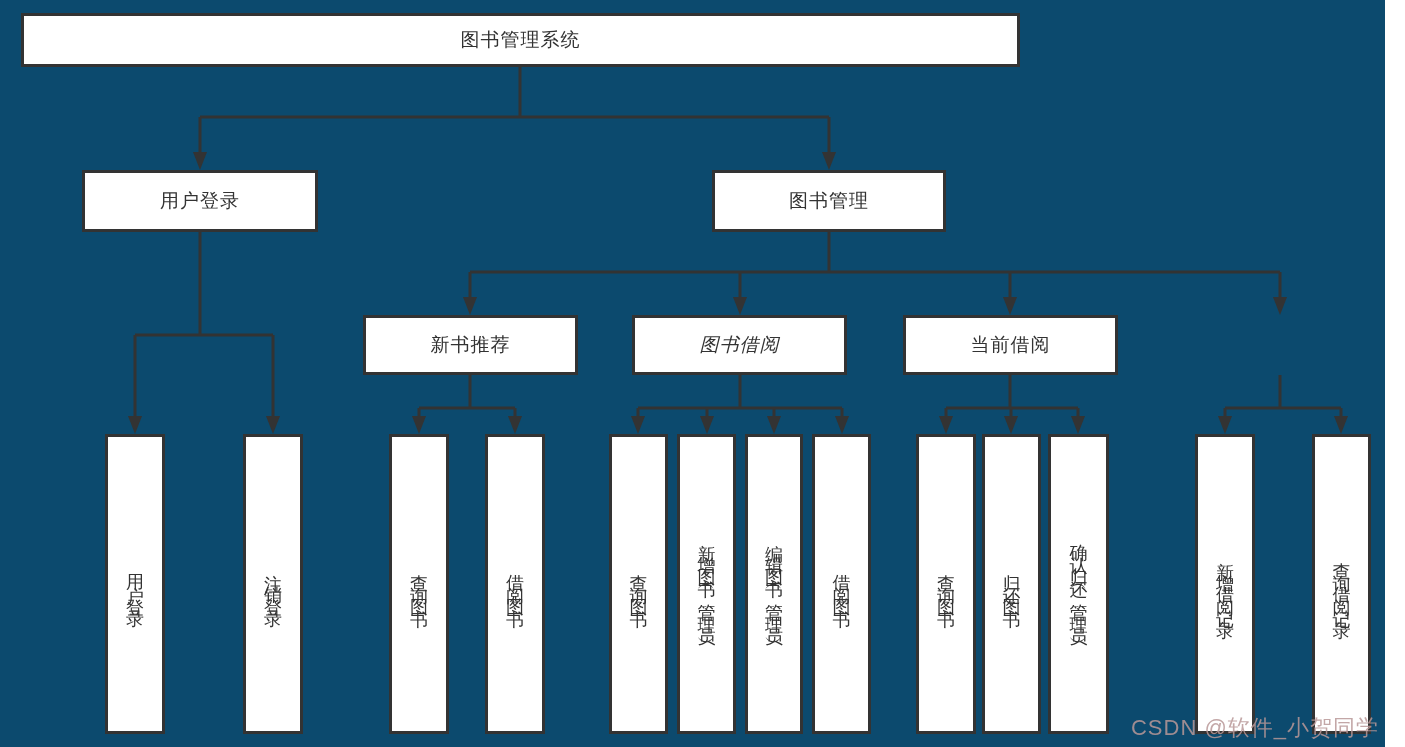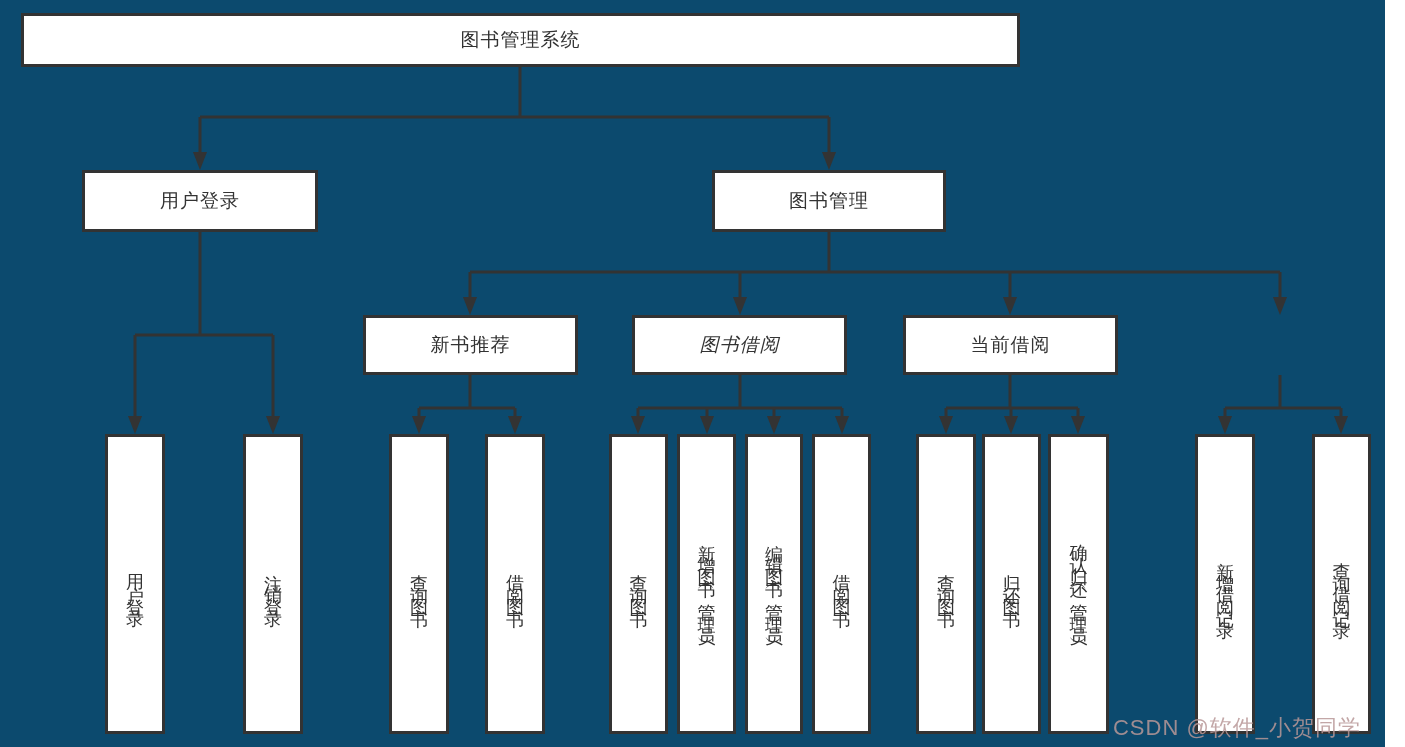--- a/index.html
+++ b/index.html
@@ -46,21 +46,21 @@
   }
   .vtext {
     writing-mode: vertical-rl;
     text-orientation: mixed;
     letter-spacing: 12px;
     line-height: 1;
     white-space: nowrap;
   }
   .watermark {
     position: absolute;
-    right: 24px;
+    right: 6px;
     bottom: 4px;
     font-size: 22px;
     color: rgba(185, 152, 152, 0.85);
     z-index: 3;
     letter-spacing: 1px;
     white-space: nowrap;
   }
 </style>
 </head>
 <body>

